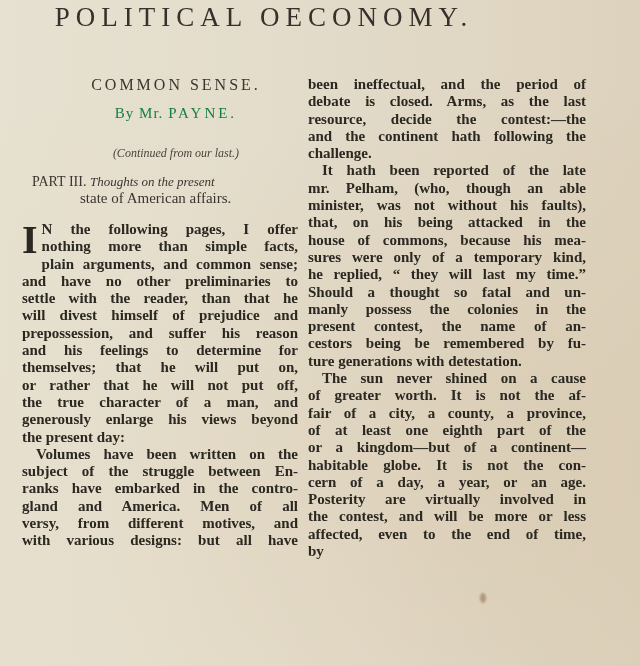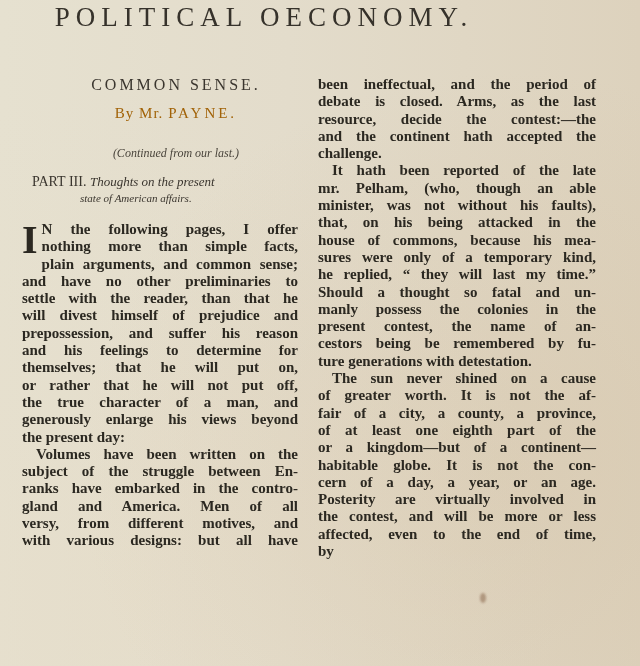--- a/index.html
+++ b/index.html
@@ -22,31 +22,31 @@
       border-radius: 50%; background: rgba(120,80,50,0.45); filter: blur(1px);
     }
     .header {
       position: absolute; top: 0; left: 0; width: 528px; text-align: center;
       font-size: 27px; letter-spacing: 6px; top: 2px; color: #36322b;
     }
     .col-left {
       position: absolute; left: 22px; top: 70px; width: 276px;
     }
     .col-right {
-      position: absolute; left: 318px; top: 76px; width: 278px;
+      position: absolute; left: 308px; top: 76px; width: 278px;
     }
     .title-main {
       text-align: center; font-size: 16px; letter-spacing: 3px; margin: 6px 0 0 32px; color: #3a352e;
     }
-    .byline { text-align: center; font-size: 15px; margin: 11px 0 0 32px; letter-spacing: 1px; color: #a16207; }
+    .byline { text-align: center; font-size: 15px; margin: 11px 0 0 32px; letter-spacing: 1px; color: #15803d; }
     .byline .name { letter-spacing: 3px; }
     .continued { text-align: center; font-size: 12px; font-style: italic; margin: 24px 0 0 32px; color: #4a453c; }
     .part { font-size: 14px; margin: 12px 0 8px 10px; line-height: 17px; color: #3a352e; }
     .part .it { font-style: italic; font-size: 13px; }
-    .part .l2 { display:block; padding-left: 48px; font-style: italic; font-size: 11px; }
+    .part .l2 { display:block; padding-left: 48px; font-size: 15px; }
     .para {
       font-size: 15px; line-height: 17.3px; text-align: justify; margin: 0;
       font-weight: bold; color: #2b2821;
     }
     .para .line { display: block; text-align: justify; text-align-last: justify; white-space: nowrap; }
     .para .line.last { text-align-last: left; }
     .dropcap {
       float: left; font-size: 40px; line-height: 32px; margin: 3px 4px 0 0; font-weight: bold;
     }
     .indent { padding-left: 14px; }
@@ -98,21 +98,21 @@
     <span class="line">versy, from different motives, and</span>
     <span class="line">with various designs: but all have</span>
   </div>
 </div>
 
 <div class="col-right">
   <div class="para">
     <span class="line">been ineffectual, and the period of</span>
     <span class="line">debate is closed. Arms, as the last</span>
     <span class="line">resource, decide the contest:—the</span>
-    <span class="line">and the continent hath accepted the</span>
+    <span class="line">and the continent hath following the</span>
     <span class="line last">challenge.</span>
   </div>
   <div class="para">
     <span class="line indent">It hath been reported of the late</span>
     <span class="line">mr. Pelham, (who, though an able</span>
     <span class="line">minister, was not without his faults),</span>
     <span class="line">that, on his being attacked in the</span>
     <span class="line">house of commons, because his mea-</span>
     <span class="line">sures were only of a temporary kind,</span>
     <span class="line">he replied, “ they will last my time.”</span>

